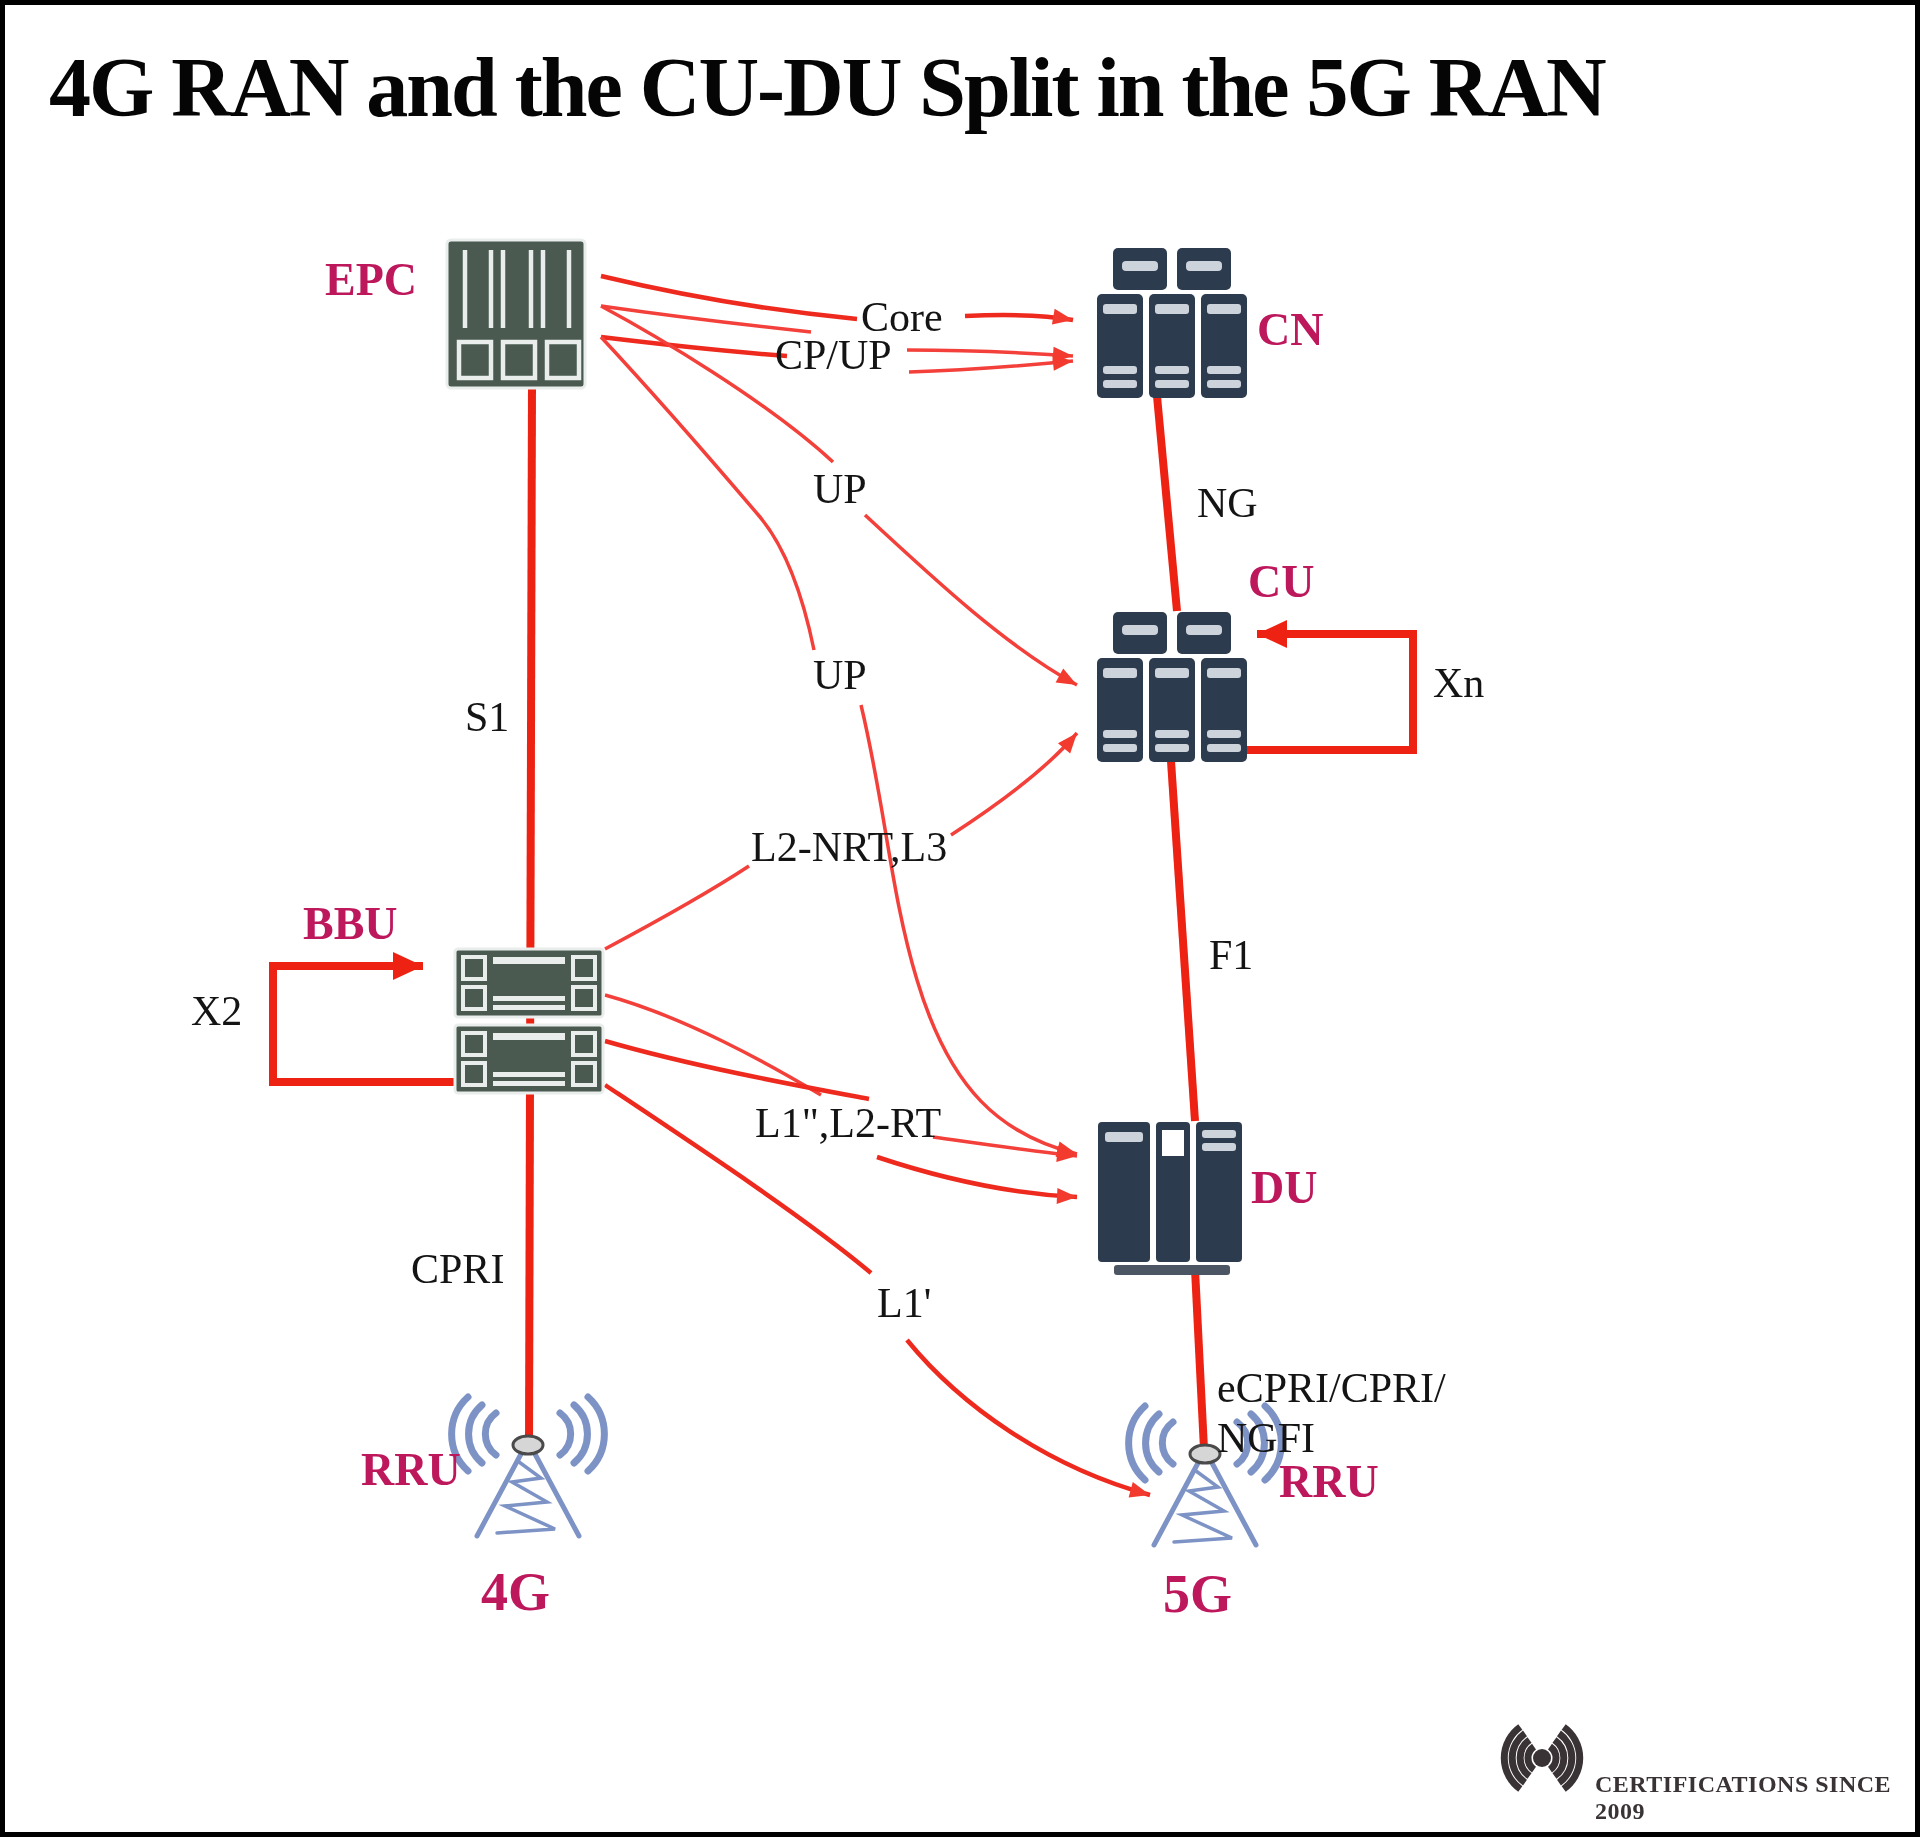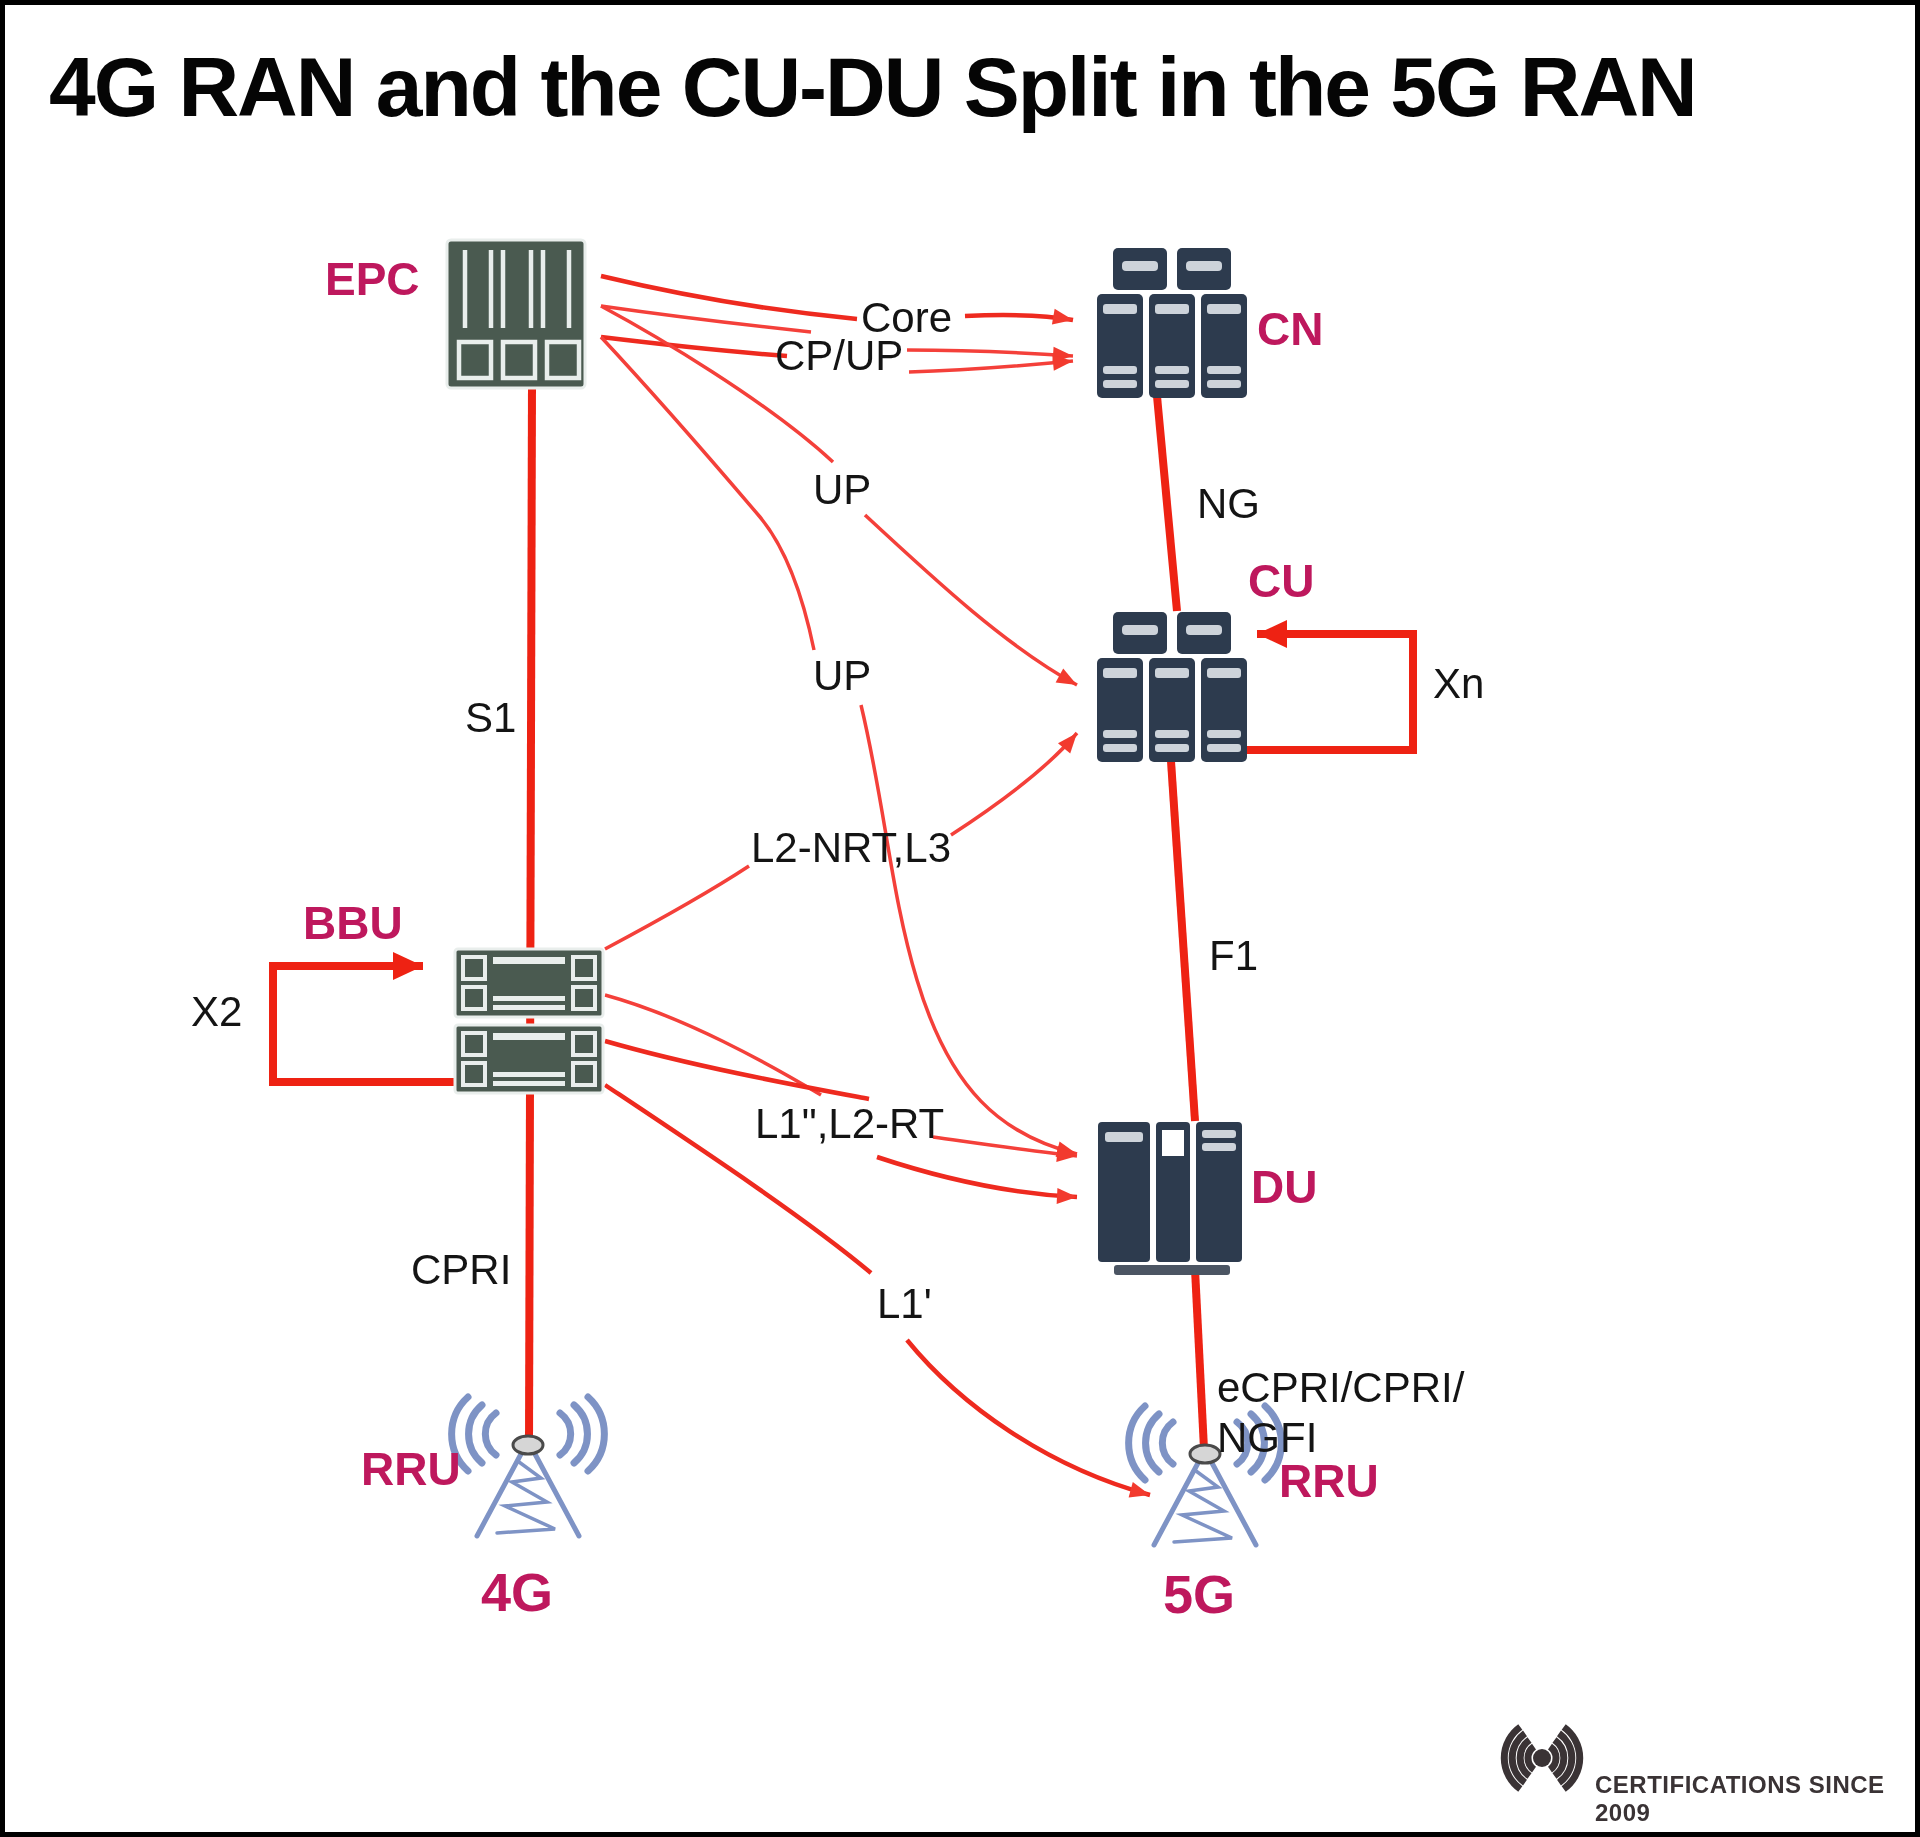--- a/index.html
+++ b/index.html
@@ -1,19 +1,19 @@
 <!DOCTYPE html>
 <html><head>
 <meta charset="utf-8">
 <style>
   html,body{margin:0;padding:0;background:#777;}
   .canvas{
     position:relative;width:1920px;height:1837px;background:#ffffff;
     border:5px solid #000;box-sizing:border-box;overflow:hidden;
-    font-family:Liberation Sans, sans-serif;
+    font-family:Liberation Serif, serif;
   }
   svg.layer{position:absolute;left:0;top:0;width:1910px;height:1827px;}
   .lbl{position:absolute;color:#141414;font-size:42px;line-height:1.08;white-space:nowrap;}
   .node-lbl{font-weight:bold;color:#be185d;font-size:46px;}
   .title{position:absolute;left:44px;top:34px;font-size:84px;font-weight:bold;
          letter-spacing:-2px;color:#050505;white-space:nowrap;}
   .big-g{font-size:54px;}
   .two-line{line-height:1.2;}
   .logo-word{position:absolute;left:1584px;top:1712px;font-size:60px;font-weight:bold;
              letter-spacing:-1px;color:#3a3335;}

